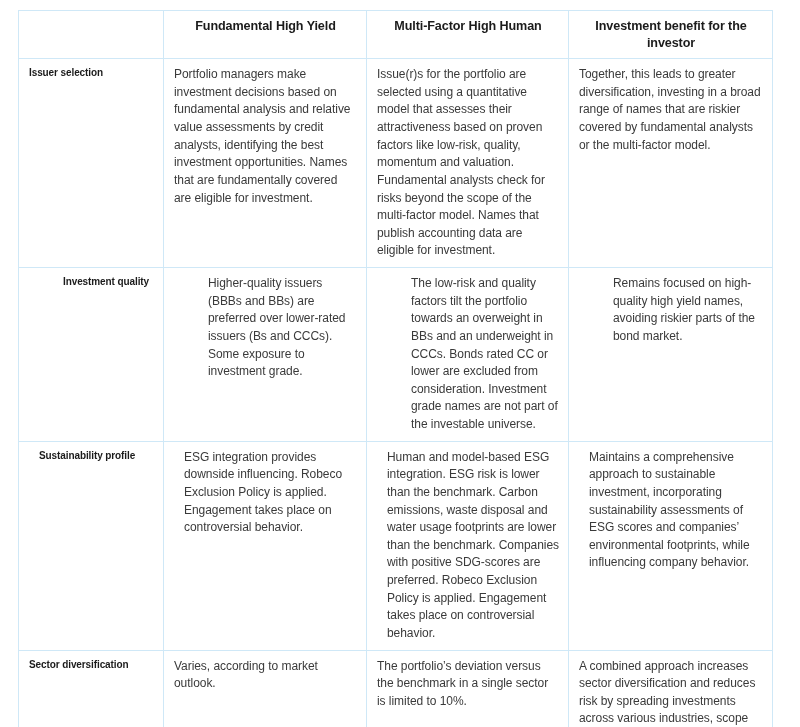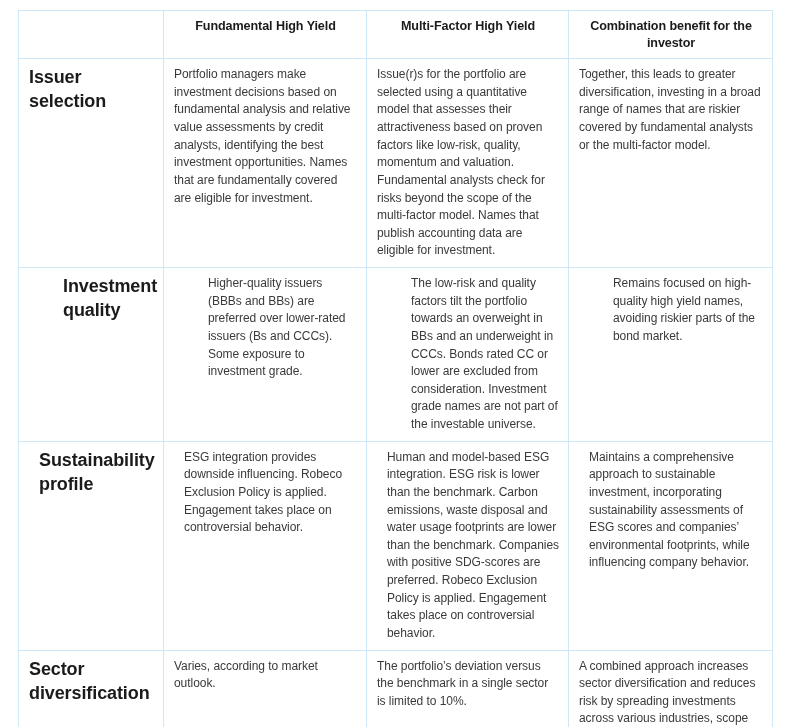--- a/index.html
+++ b/index.html
@@ -72,21 +72,21 @@
     color: #1b1b1b;
     letter-spacing: -0.1px;
   }
 
   td.rowhead {
     padding-top: 8px;
   }
 
   .rowhead-text {
     display: block;
-    font-size: 18px;
+    font-size: 10px;
     font-weight: bold;
     line-height: 1.33;
     color: #1b1b1b;
     letter-spacing: -0.1px;
   }
 
   .cell-text {
     display: block;
     font-size: 12px;
     line-height: 1.47;
@@ -113,24 +113,24 @@
       </colgroup>
       <thead>
         <tr>
           <th class="corner">
             <span class="hdr-text"></span>
           </th>
           <th>
             <span class="hdr-text">Fundamental High Yield</span>
           </th>
           <th>
-            <span class="hdr-text">Multi-Factor High Yield</span>
+            <span class="hdr-text">Multi-Factor High Human</span>
           </th>
           <th>
-            <span class="hdr-text">Combination benefit for the investor</span>
+            <span class="hdr-text">Investment benefit for the investor</span>
           </th>
         </tr>
       </thead>
       <tbody>
 
         <tr class="r0">
           <td class="rowhead">
             <span class="rowhead-text">Issuer selection</span>
           </td>
           <td>

